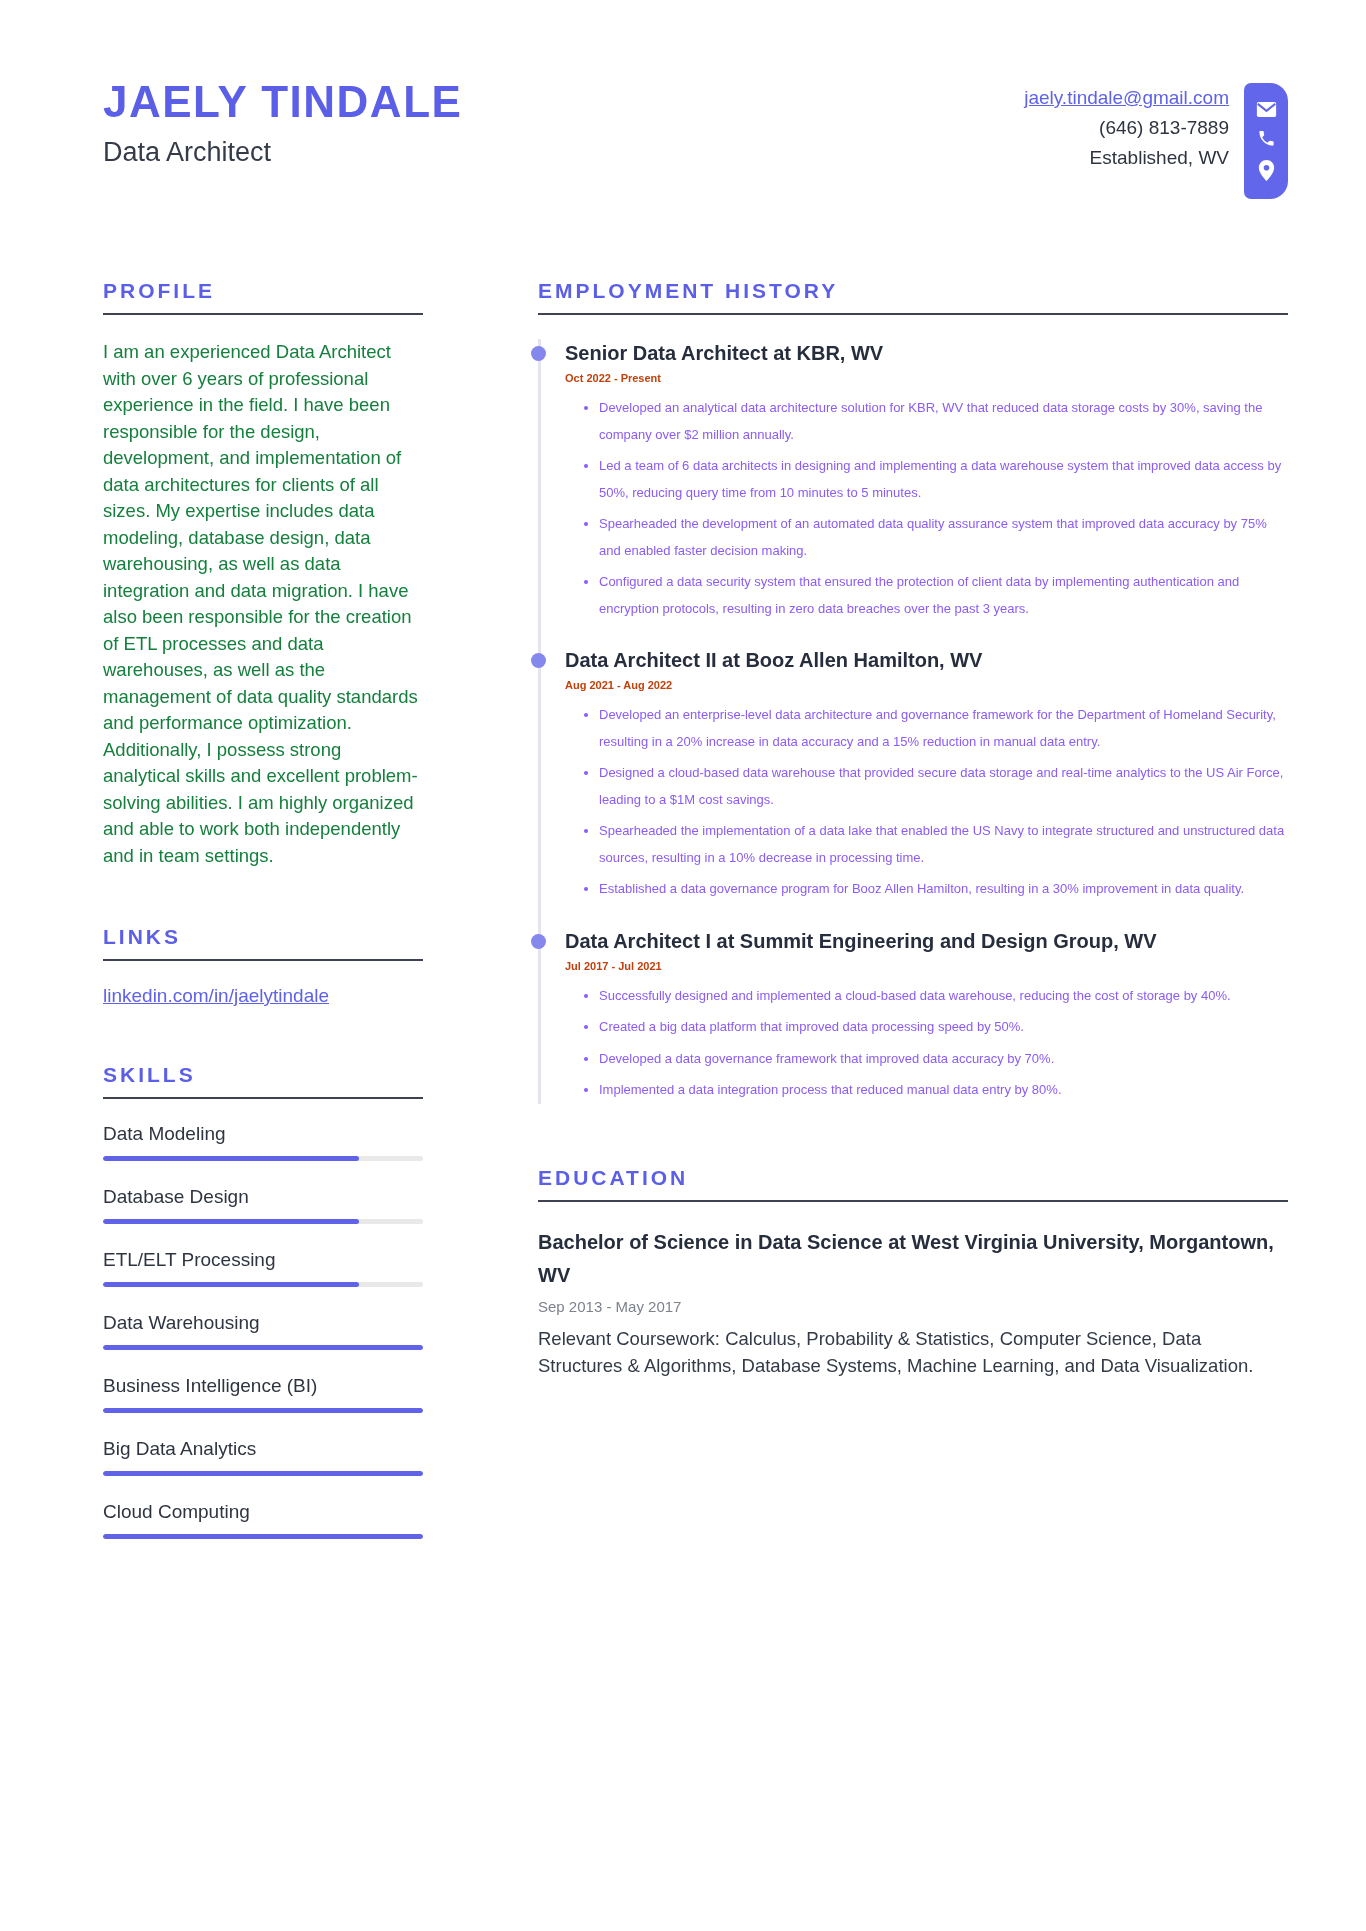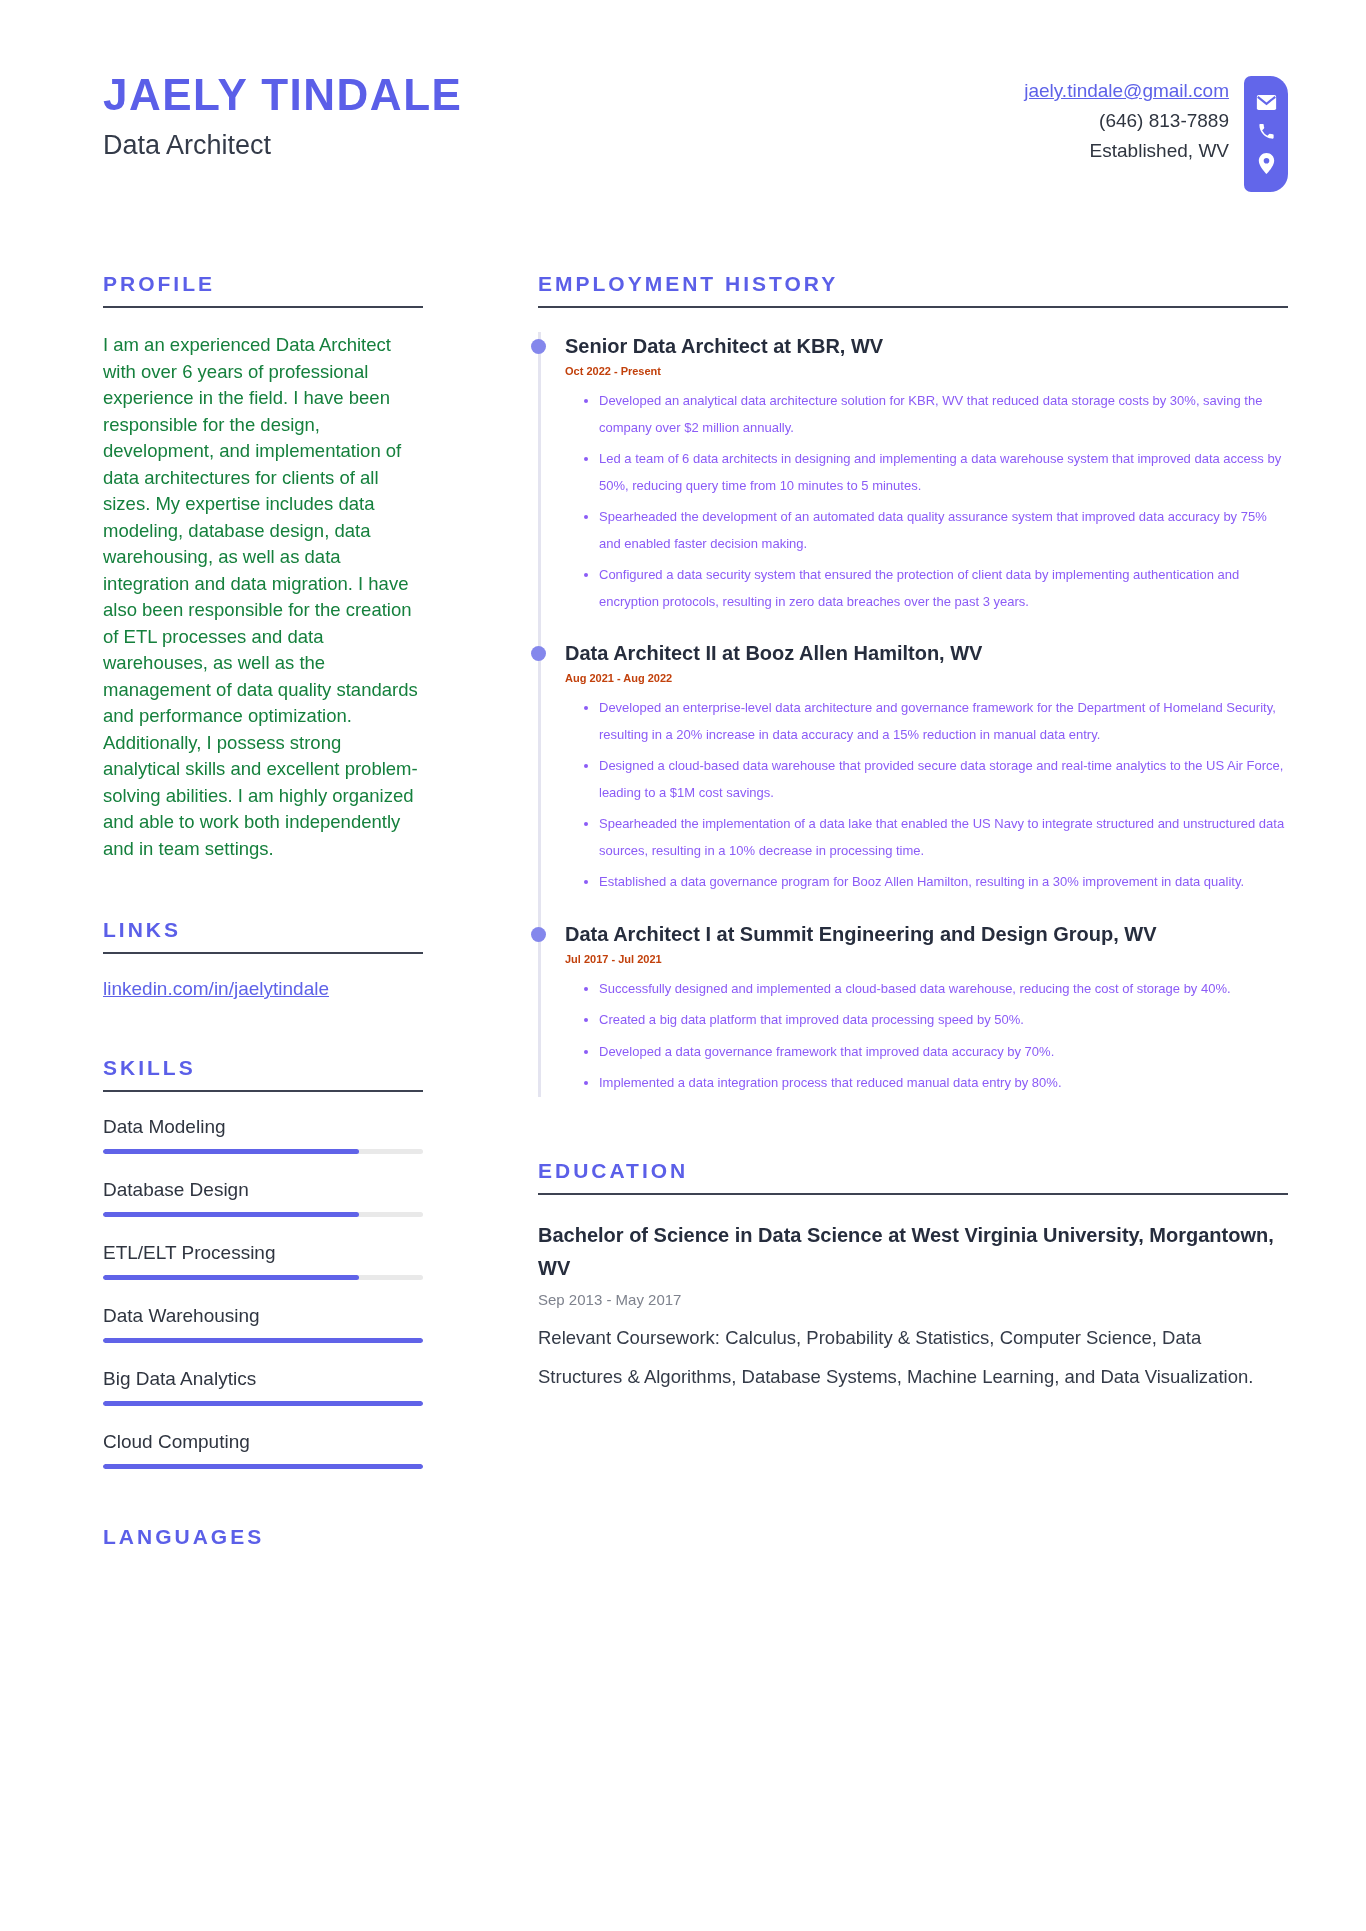--- a/index.html
+++ b/index.html
@@ -1,19 +1,19 @@
 <!DOCTYPE html>
 <html><head>
 <meta charset="utf-8">
 <style>
   * { margin:0; padding:0; box-sizing:border-box; }
   html,body { background:#ffffff; }
   body { font-family:"Liberation Sans", sans-serif; color:#333a47; }
   .page {
-    position:relative; width:1366px; height:1550px; margin:0 auto;
+    position:relative; width:1366px; height:1550px; margin:7px auto;
     background:#ffffff; padding:72px 78px 0 103px; overflow:hidden;
   }
   
   .header { display:flex; justify-content:space-between; align-items:flex-start; margin-bottom:80px; }
   .name {
     font-size:44px; font-weight:700; color:#5b5fe8; letter-spacing:1.5px; line-height:1.05;
   }
   .subtitle { font-size:27px; color:#343b49; margin-top:12px; }
   .contact-wrap { display:flex; align-items:flex-start; gap:15px; margin-top:4px; }
   .contact-lines { text-align:right; font-size:19px; line-height:30px; color:#2f3540; }
@@ -52,21 +52,21 @@
     background:#8487ec;
   }
   .job-date { font-size:11px; color:#c2410c; margin:5px 0 11px;font-weight:bold; }
   .job ul { margin:0; padding-left:34px; }
   .job li { font-size:13px; line-height:26.5px; color:#8b5cf6; margin-bottom:5px; }
   .job li:last-child { margin-bottom:0; }
   
   .edu-section { margin-top:62px; }
   .edu-degree { font-size:20px; font-weight:700; color:#262d3d; line-height:33px; }
   .edu-date { font-size:15px; color:#7e828d; margin:6px 0 10px; }
-  .edu-coursework { font-size:18.5px; line-height:39px; color:#333a47; }
+  .edu-coursework { font-size:18.5px; line-height:27px; color:#333a47; }
 </style>
 </head>
 <body>
 
 <div class="page">
 
   <header class="header">
     <div class="identity">
       <h1 class="name">JAELY TINDALE</h1>
       <div class="subtitle">Data Architect</div>
@@ -133,20 +133,26 @@
               <div class="skill-fill" style="width: 80%;"></div>
             </div>
         </div>
         <div class="skill">
           <div class="skill-label">Data Warehousing</div>
           <div class="skill-track">
               <div class="skill-fill" style="width: 100%;"></div>
             </div>
         </div>
         <div class="skill">
+          <div class="skill-label">Business Intelligence (BI)</div>
+          <div class="skill-track">
+              <div class="skill-fill" style="width: 100%;"></div>
+            </div>
+        </div>
+        <div class="skill">
           <div class="skill-label">Big Data Analytics</div>
           <div class="skill-track">
               <div class="skill-fill" style="width: 100%;"></div>
             </div>
         </div>
         <div class="skill">
           <div class="skill-label">Cloud Computing</div>
           <div class="skill-track">
               <div class="skill-fill" style="width: 100%;"></div>
             </div>

